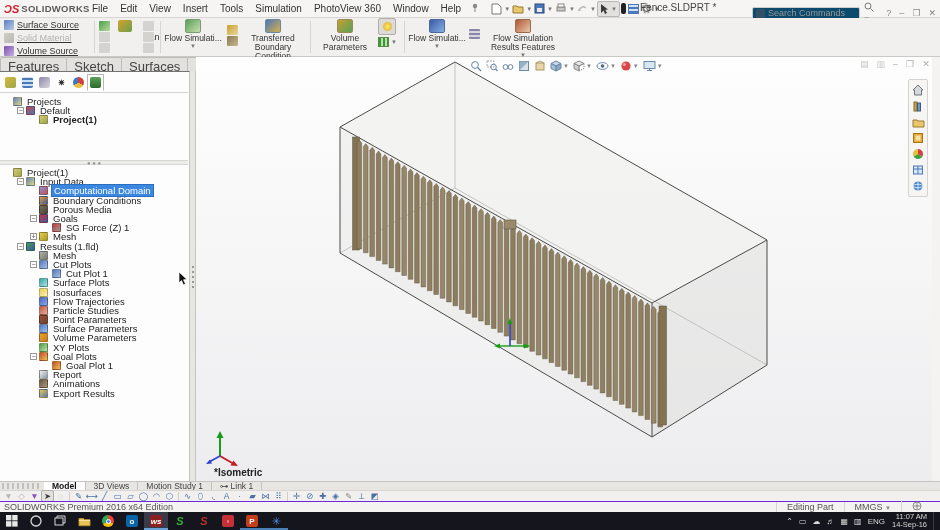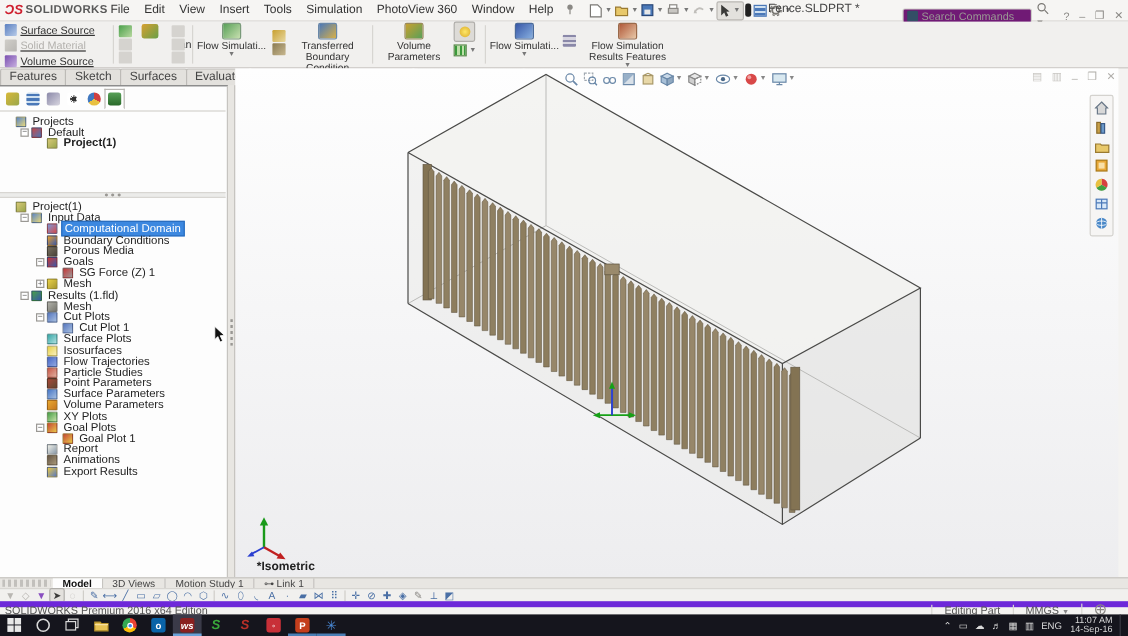--- a/index.html
+++ b/index.html
@@ -13,41 +13,41 @@
   #logo .word{font-weight:bold;font-size:9.5px;color:#5a5a5a;letter-spacing:.3px;}
   .menu{display:flex;align-items:center;height:100%;}
   .menu-item{padding:0 6px;font-size:10px;color:#333;cursor:default;}
   #pin-icon{margin:0 4px;}
   .qat{display:flex;align-items:center;margin-left:6px;}
   .qat .btn{display:flex;align-items:center;height:16px;padding:0 1px;border-radius:2px;}
   .qat .car{font-size:6px;color:#777;margin:0 1px;}
   .qat .pressed{background:#e3e1dd;border:1px solid #b9b7b3;}
   #doc-title{position:absolute;left:640px;top:2px;width:180px;text-align:left;font-size:10px;color:#444;}
   #search-wrap{position:absolute;left:752px;top:2px;display:flex;align-items:center;}
-  #search-box{display:flex;align-items:center;width:112px;height:13px;border:1px solid #cfcdc9;background:#701a75;border-radius:2px;padding:0 3px;}
+  #search-box{display:flex;align-items:center;width:112px;height:13px;border:1px solid #cfcdc9;background:#0c4a6e;border-radius:2px;padding:0 3px;}
   #search-box .badge{width:9px;height:9px;background:#334f66;border-radius:1px;margin-right:3px;}
   #search-box .ph{color:#9a9894;font-size:9px;}
   .tb-ctrl{color:#8a8884;font-size:9px;padding:0 4px;}
   
   #ribbon{position:absolute;left:0;top:18px;width:940px;height:39px;background:#f1f0ee;border-bottom:1px solid #cbc9c5;}
   .rgroup{position:absolute;top:0;height:38px;}
   .rsep{position:absolute;top:3px;width:1px;height:32px;background:#d7d5d1;}
   .srcrow{display:flex;align-items:center;height:12px;margin:1px 0;}
   .srcrow .ic{width:10px;height:10px;margin:0 3px 0 2px;border-radius:1px;}
   .srcrow .lb{font-size:9px;color:#333;}
   .srcrow.dis .lb{color:#b3b1ad;}
   .bigbtn{position:absolute;top:1px;width:58px;text-align:center;}
   .bigbtn .bic{margin:0 auto;width:16px;height:14px;border-radius:2px;}
   .bigbtn .blb{font-size:8.5px;line-height:9px;color:#333;margin-top:1px;}
   .bigbtn .car{font-size:6px;color:#777;}
   .sic{width:11px;height:10px;border-radius:1px;margin:1px auto;}
   .smallcol{position:absolute;top:2px;width:13px;}
   
   #cmdtabs{position:absolute;left:0;top:57px;width:348px;height:14px;display:flex;background:#f1f0ee;}
-  .ctab{height:20px;padding:1px 7px 0 7px;font-size:10px;color:#444;background:#e3e1dd;border:1px solid #bdbbb7;border-bottom:none;border-radius:2px 2px 0 0;margin-right:-1px;white-space:nowrap;}
+  .ctab{height:20px;padding:1px 7px 0 7px;font-size:13px;color:#444;background:#e3e1dd;border:1px solid #bdbbb7;border-bottom:none;border-radius:2px 2px 0 0;margin-right:-1px;white-space:nowrap;}
   .ctab.active{background:#fdfdfd;color:#222;font-weight:bold;}
   
   #leftpanel{position:absolute;left:0;top:71px;width:190px;height:410px;background:#fdfdfd;border-top:1px solid #737373;border-right:1px solid #c6c4c0;}
   #fmtabs{position:absolute;left:0;top:2px;width:188px;height:19px;border-bottom:1px solid #d4d2ce;display:flex;padding-left:2px;}
   .fmtab{width:17px;height:17px;display:flex;align-items:center;justify-content:center;}
   .fmtab.active{background:#fff;border:1px solid #b9b7b3;border-bottom:1px solid #fff;}
   .fmtab .g{width:11px;height:11px;border-radius:2px;}
   .tree{position:absolute;left:0;font-size:9.5px;}
   .trow{display:flex;align-items:center;height:9.2px;white-space:nowrap;}
   .trow .exp{width:7px;height:7px;border:1px solid #9a9894;background:#fff;font-size:7px;line-height:5px;text-align:center;color:#555;margin-right:2px;flex:none;}
@@ -73,21 +73,21 @@
   #modeltabs{position:absolute;left:0;top:481px;width:940px;height:9px;background:#e8e6e2;border-top:1px solid #c6c4c0;display:flex;align-items:stretch;font-size:8.5px;}
   #tabgrip{width:40px;background:repeating-linear-gradient(90deg,#c2c0bc 0 2px,#e8e6e2 2px 5px);margin:1px 2px;}
   .mtab{padding:0 8px;border-right:1px solid #c6c4c0;display:flex;align-items:center;color:#444;white-space:nowrap;}
   .mtab.active{background:#fdfdfd;font-weight:bold;color:#111;}
   
   #sketchbar{position:absolute;left:0;top:490px;width:940px;height:11px;background:#f1f0ee;border-top:1px solid #d8d6d2;display:flex;align-items:center;padding-left:2px;}
   .skic{width:13px;text-align:center;font-size:8.5px;line-height:10px;}
   .skic.boxed{border:1px solid #b0aeaa;background:#e3e1dd;border-radius:2px;}
   .sksep{width:1px;height:9px;background:#d0cec9;margin:0 2px;}
   
-  #statusbar{position:absolute;left:0;top:501px;width:940px;height:11px;background:#f4f3f1;border-top:5px solid #6d28d9;display:flex;align-items:center;font-size:9px;color:#555;}
+  #statusbar{position:absolute;left:0;top:501px;width:940px;height:11px;background:#f4f3f1;border-top:1px solid #6d28d9;display:flex;align-items:center;font-size:9px;color:#555;}
   #status-left{margin-left:4px;}
   #status-right{position:absolute;right:8px;display:flex;align-items:center;}
   #status-right .seg{padding:0 10px;border-left:1px solid #d8d6d2;}
   
   #taskbar{position:absolute;left:0;top:512px;width:940px;height:18px;background:#15151d;display:flex;align-items:center;}
   .tbapp{width:24px;height:18px;display:flex;align-items:center;justify-content:center;}
   .tbapp.active{background:#3a3a48;box-shadow:inset 0 -2px 0 #6aa2d8;}
   .tbapp.running{box-shadow:inset 0 -2px 0 #4a7fb5;}
   .tbglyph{width:12px;height:12px;border-radius:2px;display:flex;align-items:center;justify-content:center;font-size:8px;font-weight:bold;color:#fff;}
   #tray{position:absolute;right:4px;display:flex;align-items:center;color:#d8d8d8;font-size:8px;}

